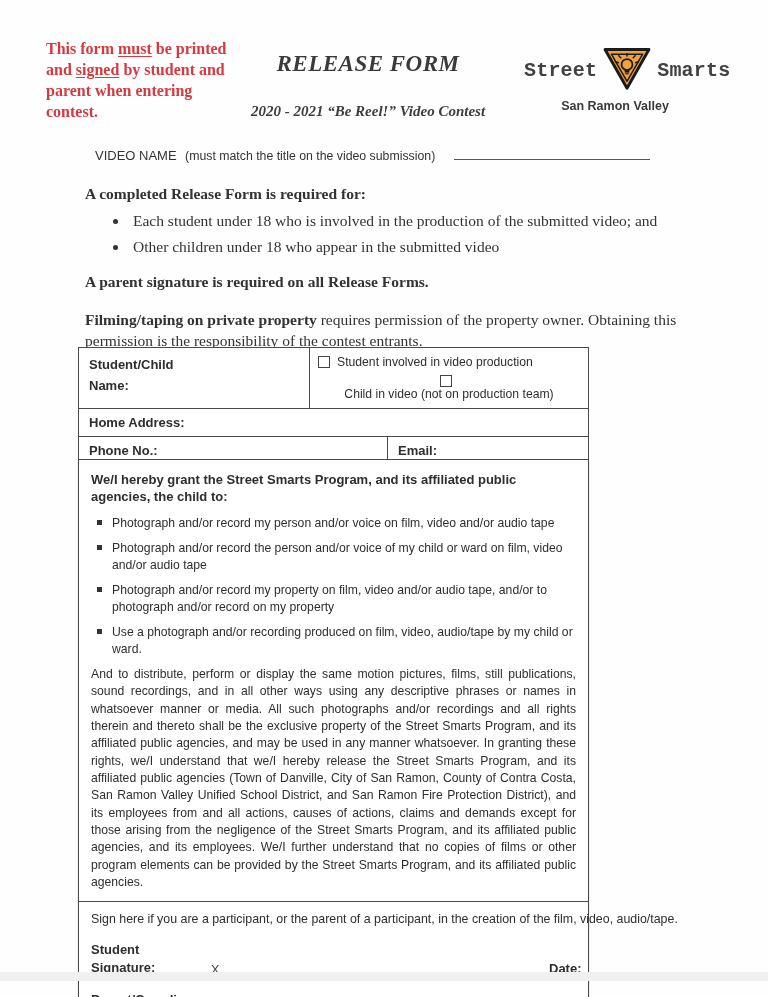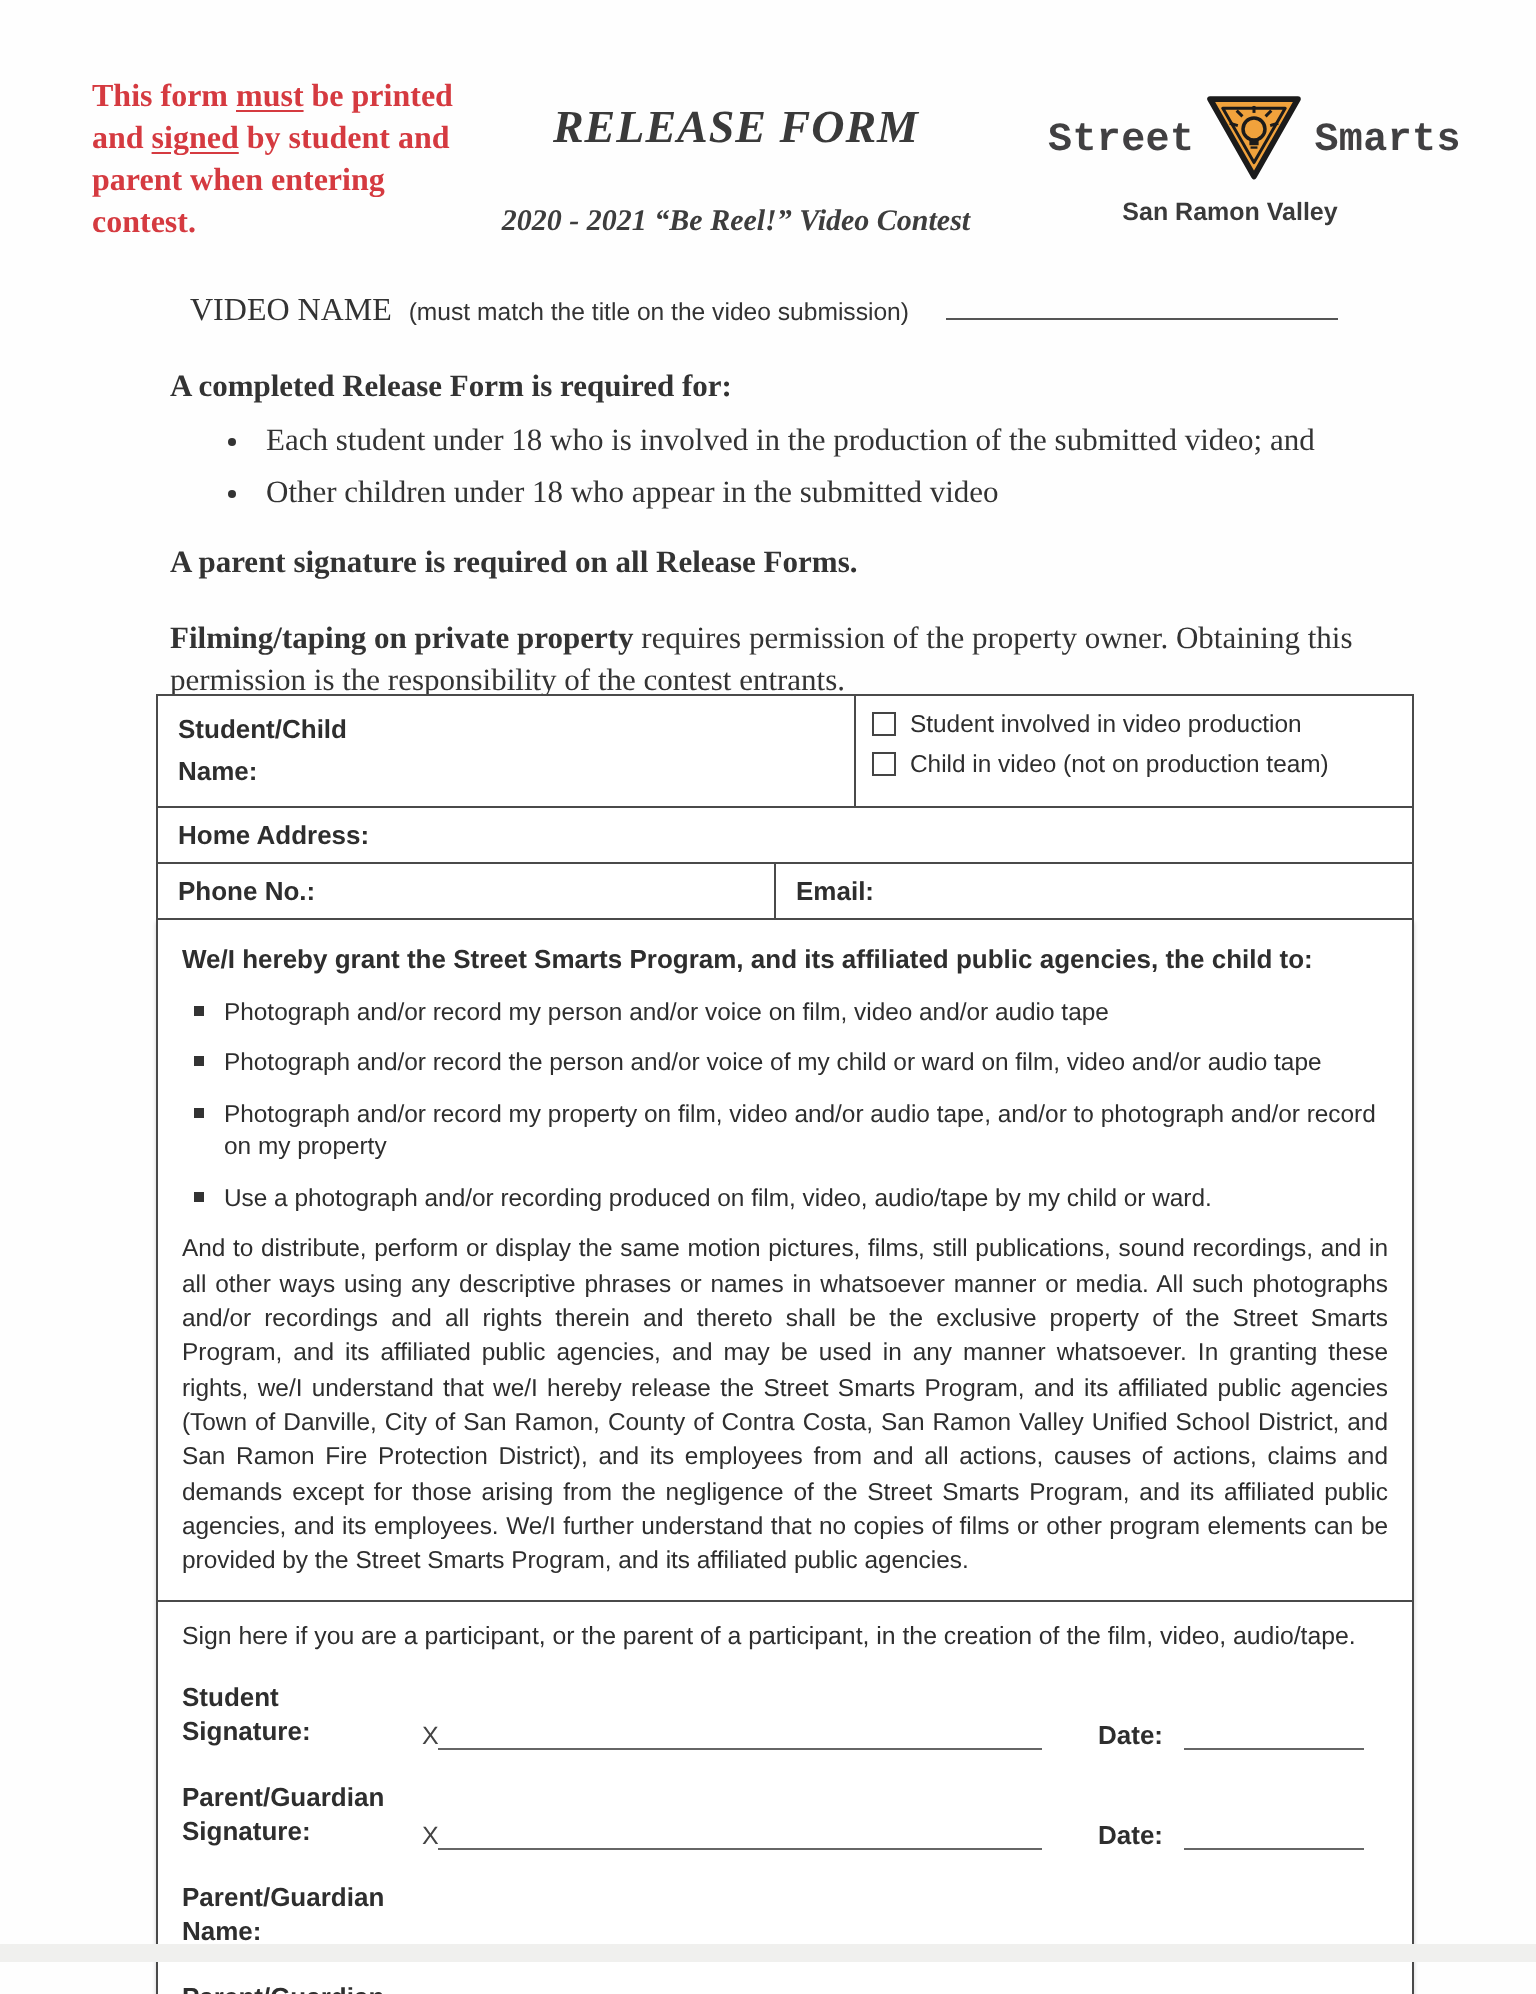--- a/index.html
+++ b/index.html
@@ -22,47 +22,47 @@
 
   
   .logo{position:absolute;left:524px;top:42px;width:182px;text-align:center;}
   .logo-row{display:flex;align-items:center;font-family:Liberation Mono, monospace;}
   .logo-word{font-weight:bold;font-size:20px;color:#414042;letter-spacing:.2px;}
   .logo-tri{margin:0 1px;}
   .logo-tagline{font-weight:bold;font-size:12.5px;color:#3a3a3a;margin-top:0px;}
 
   
   .video-row{position:absolute;left:95px;top:146px;width:600px;white-space:nowrap;color:#333;}
-  .video-label{font-family:Liberation Serif, serif;font-size:16px;}
+  .video-label{font-family:Liberation Sans, sans-serif;font-size:13px;}
   .video-hint{font-size:12.3px;margin-left:4px;}
   .video-line{display:inline-block;width:196px;border-bottom:1.2px solid #555;
               height:13px;margin-left:14px;}
 
   
   .intro{position:absolute;left:85px;top:184px;width:614px;
          font-family:"Liberation Serif",serif;font-size:15.5px;line-height:1.34;color:#333;}
   .intro .b{font-weight:bold;}
   .intro ul{margin:6px 0 0 0;padding-left:44px;}
   .intro li{margin-bottom:5px;padding-left:4px;}
   .intro .parent-line{margin-top:15px;font-weight:bold;}
   .intro .filming{margin-top:17px;width:600px;}
 
   
-  .tablebox{position:absolute;left:78px;width:629px;background:#fff;
+  .tablebox{position:absolute;left:78px;width:511px;background:#fff;
             border:1.5px solid #4a4a4a;box-sizing:border-box;color:#2e2e2e;}
   .t1{top:347px;}
   .t2{top:459px;box-shadow:0 2px 2px rgba(0,0,0,.18);}
   .trow{display:flex;border-top:1.2px solid #4a4a4a;}
   .trow:first-child{border-top:none;}
   .cell{padding:6px 10px;box-sizing:border-box;}
   .bold13{font-weight:bold;font-size:13px;}
   .name-cell{flex:1;line-height:1.65;}
   .check-cell{width:262px;border-left:1.2px solid #4a4a4a;padding:7px 8px;}
   .check-line{display:flex;align-items:center;font-size:12.2px;margin-bottom:6px;}
-  .check-line:last-child{margin-bottom:0;}
+  .check-line:last-child{margin-bottom:0;flex-direction:column;}
   .cb{width:10px;height:10px;border:1.4px solid #444;margin-right:7px;flex:none;}
   .phone-cell{width:308px;}
   .email-cell{flex:1;border-left:1.2px solid #4a4a4a;}
 
   
   .grant{padding:12px 12px 10px 12px;}
   .grant-head{font-weight:bold;font-size:13px;line-height:1.3;}
   .gbul{display:flex;margin-top:9px;font-size:12.2px;line-height:1.35;}
   .gbul .sq{width:5px;height:5px;background:#333;margin:5px 10px 0 6px;flex:none;}
   .grant-para{margin-top:9px;font-size:12.2px;line-height:1.42;text-align:justify;}

